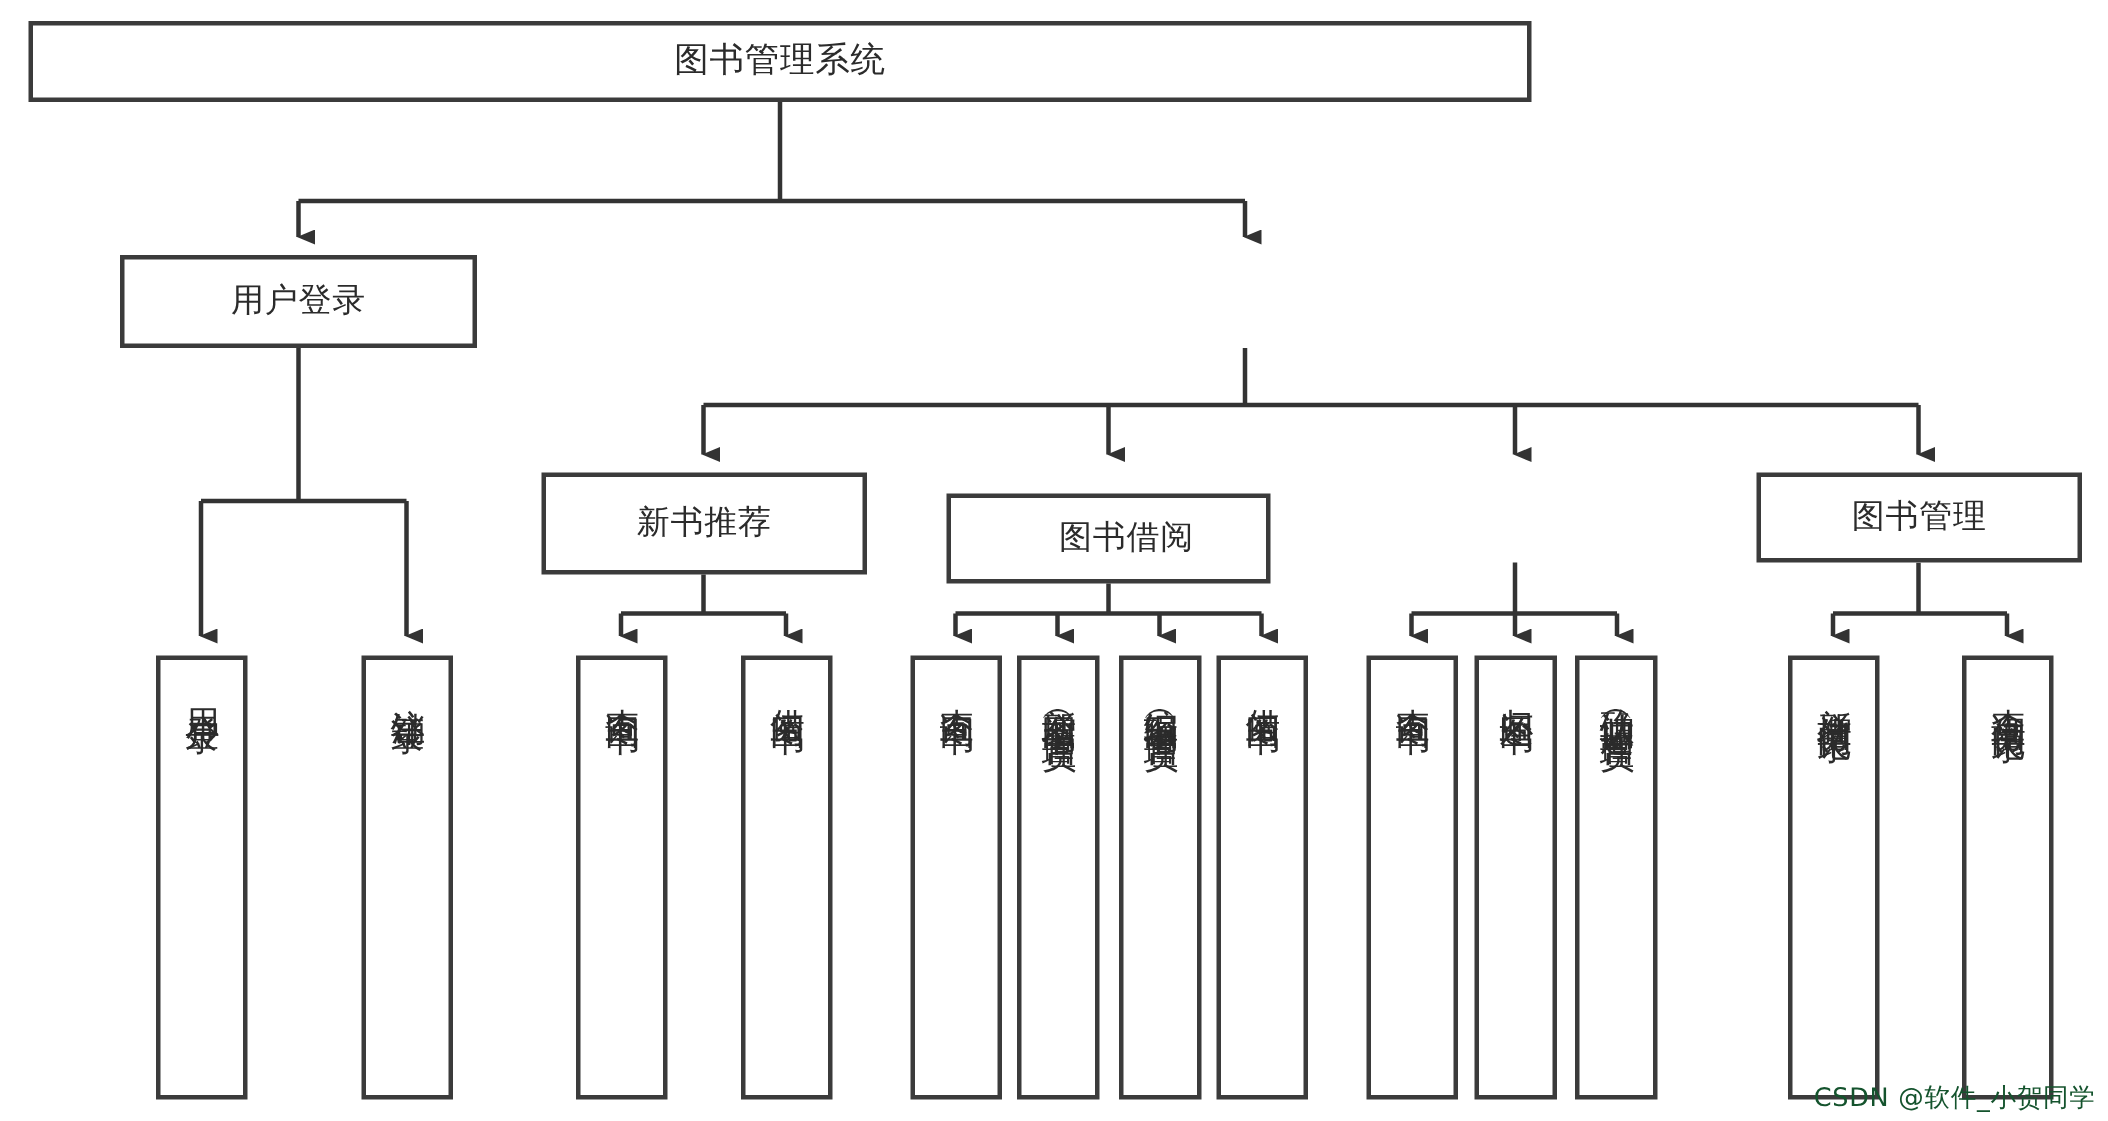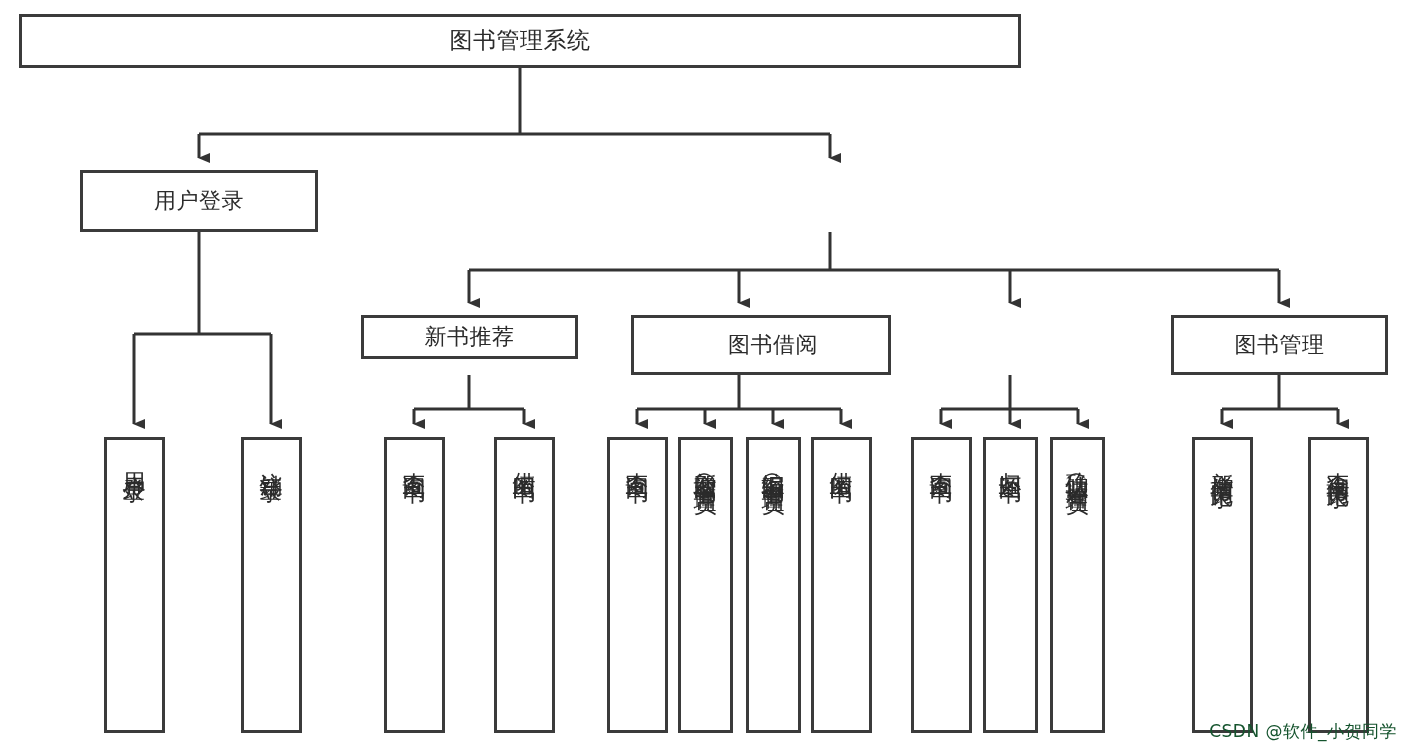--- a/index.html
+++ b/index.html
@@ -123,25 +123,25 @@
 
   <div class="node h root" style="left:19px;top:14px;width:1002px;height:54px;">
     <span class="label">图书管理系统</span>
   </div>
 
   <div class="node h" style="left:80px;top:170px;width:238px;height:62px;">
     <span class="label">用户登录</span>
   </div>
 
 
-  <div class="node h" style="left:361px;top:315px;width:217px;height:44px;">
+  <div class="node h" style="left:361px;top:315px;width:217px;height:68px;">
     <span class="label">新书推荐</span>
   </div>
 
-  <div class="node h" style="left:631px;top:315px;width:260px;height:60px;padding-left:24px;">
+  <div class="node h" style="left:631px;top:329px;width:216px;height:60px;padding-left:24px;">
     <span class="label">图书借阅</span>
   </div>
 
 
   <div class="node h" style="left:1171px;top:315px;width:217px;height:60px;">
     <span class="label">图书管理</span>
   </div>
 
   <div class="node v" style="left:104px;top:437px;width:61px;height:296px;">
     <span class="label">用户登录</span>

